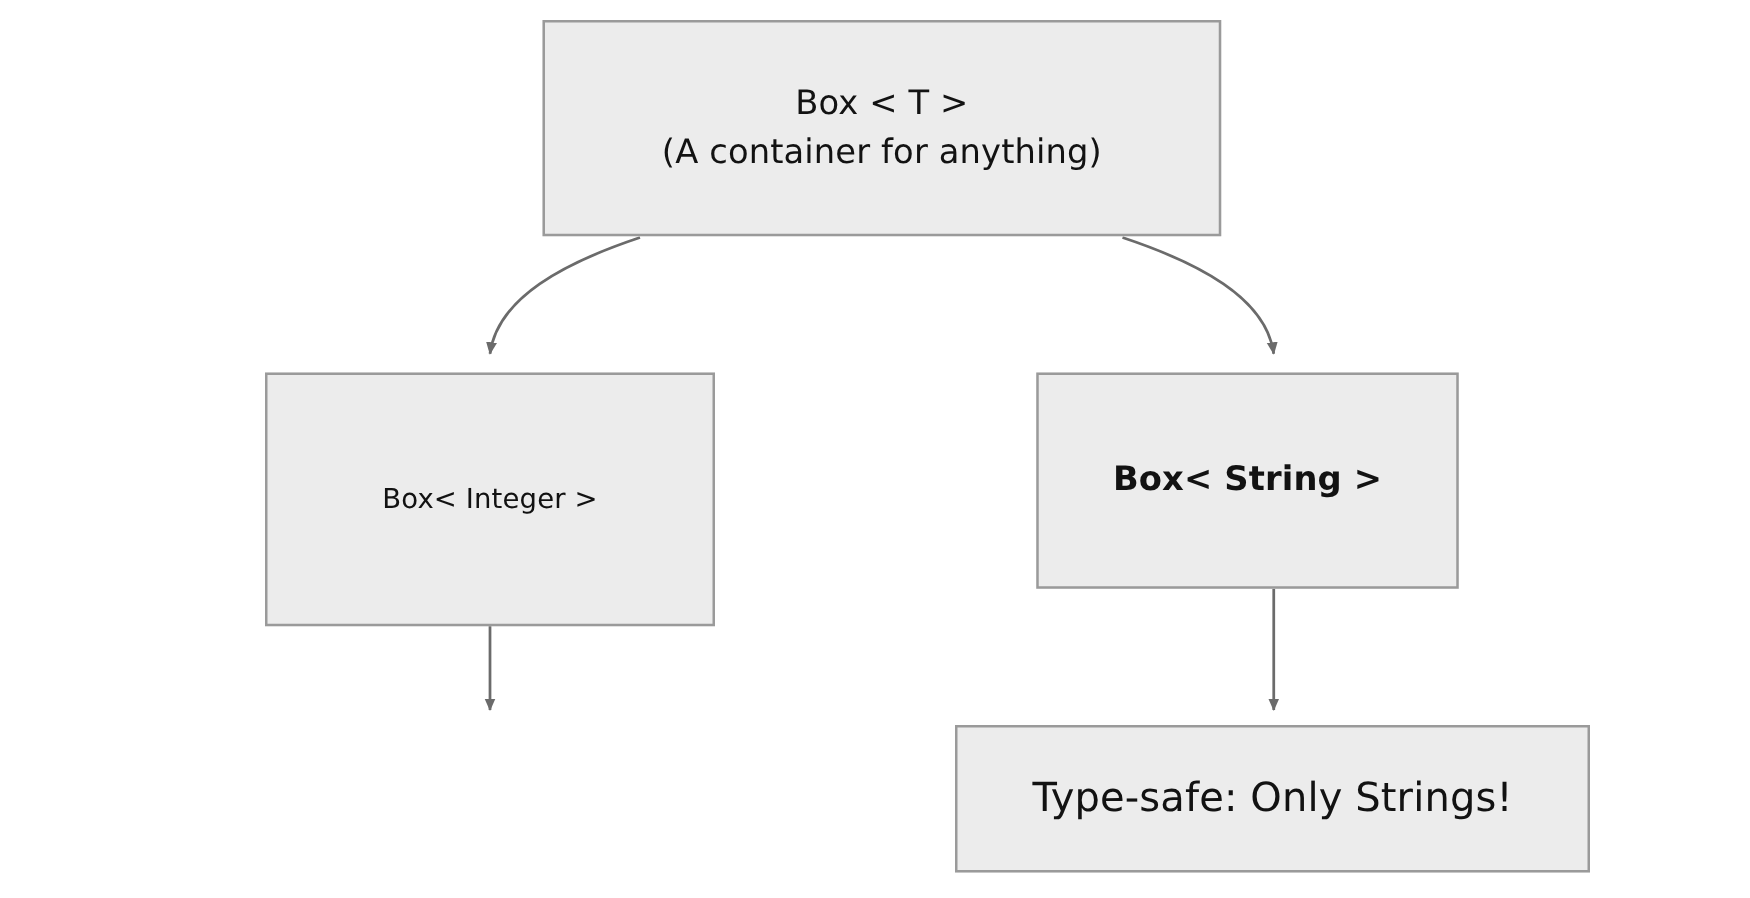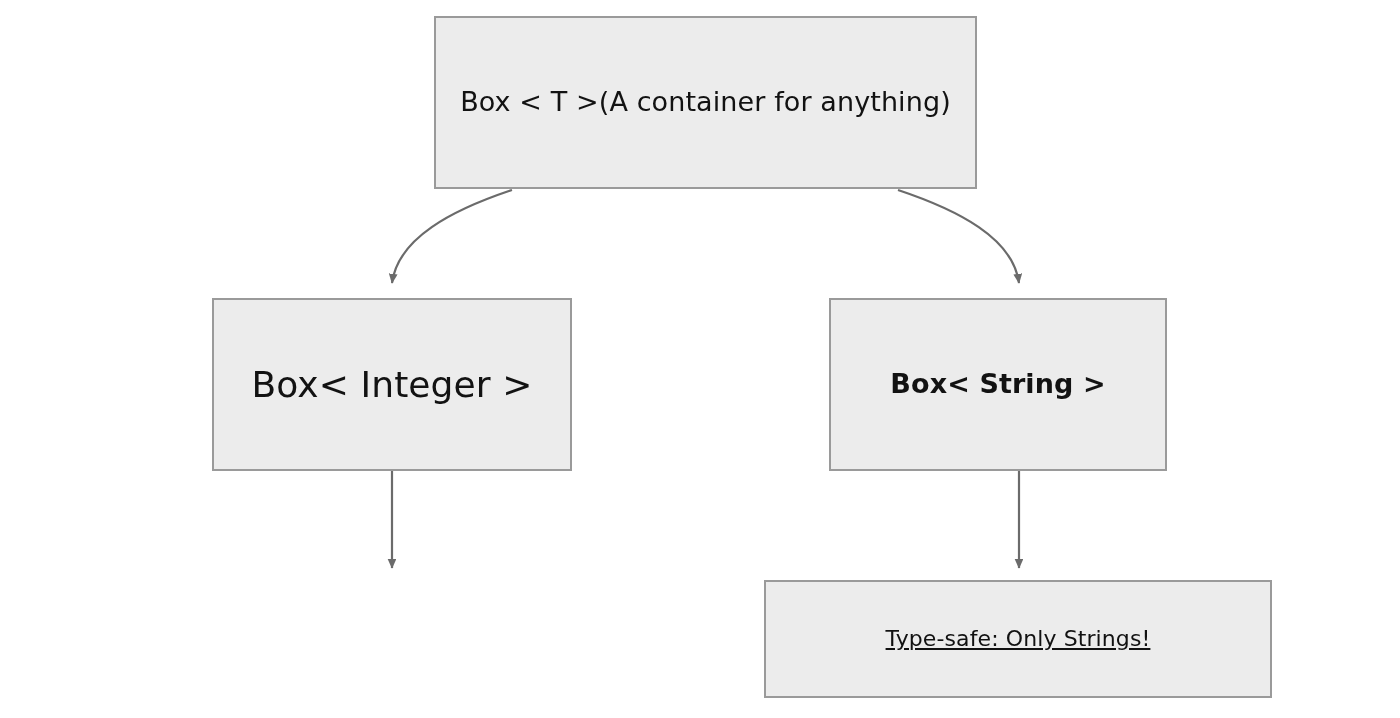--- a/index.html
+++ b/index.html
@@ -25,20 +25,21 @@
     width: 1400px;
     height: 718px;
     pointer-events: none;
   }
   .node {
     position: absolute;
     box-sizing: border-box;
     background: #ececec;
     border: 2px solid #9a9a9a;
     display: flex;
+    flex-direction: column;
     align-items: center;
     justify-content: center;
     color: #121212;
     text-align: center;
     line-height: 1.42;
     z-index: 2;
   }
   .node .line {
     display: block;
     white-space: nowrap;
@@ -48,22 +49,22 @@
     left: 434px;
     top: 16px;
     width: 543px;
     height: 173px;
     font-size: 27px;
   }
   #node-int {
     left: 212px;
     top: 298px;
     width: 360px;
-    height: 173px;
-    font-size: 36px;
+    height: 203px;
+    font-size: 22px;
     gap: 44px;
   }
   #node-str {
     left: 829px;
     top: 298px;
     width: 338px;
     height: 173px;
     font-size: 27px;
     font-weight: bold;
   }
@@ -72,22 +73,21 @@
     top: 580px;
     width: 529px;
     height: 118px;
     font-size: 27px;
   }
   #node-str-safe {
     left: 764px;
     top: 580px;
     width: 508px;
     height: 118px;
-    font-size: 22px;
-    text-decoration: underline;
+    font-size: 32px;
   }
 </style>
 </head>
 <body>
 
 <div id="canvas">
 
   <svg id="edge-layer" viewBox="0 0 1400 718" width="1400" height="718" xmlns="http://www.w3.org/2000/svg">
     <defs>
       <marker id="arrowhead" markerWidth="11" markerHeight="11" refX="9.2" refY="4.4" orient="auto" markerUnits="userSpaceOnUse">

